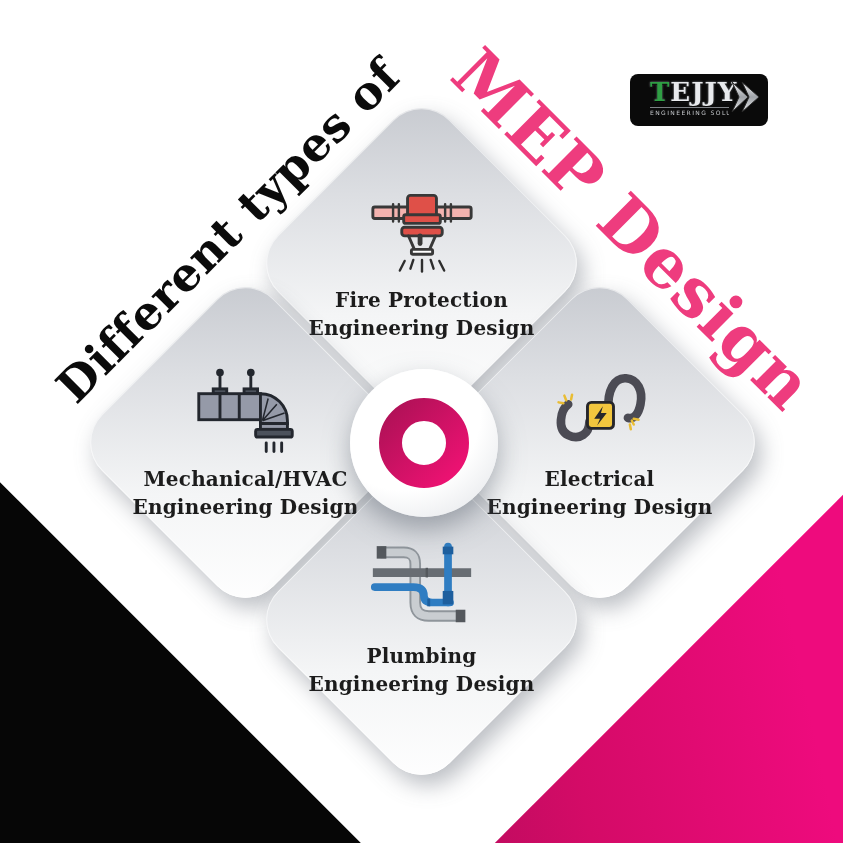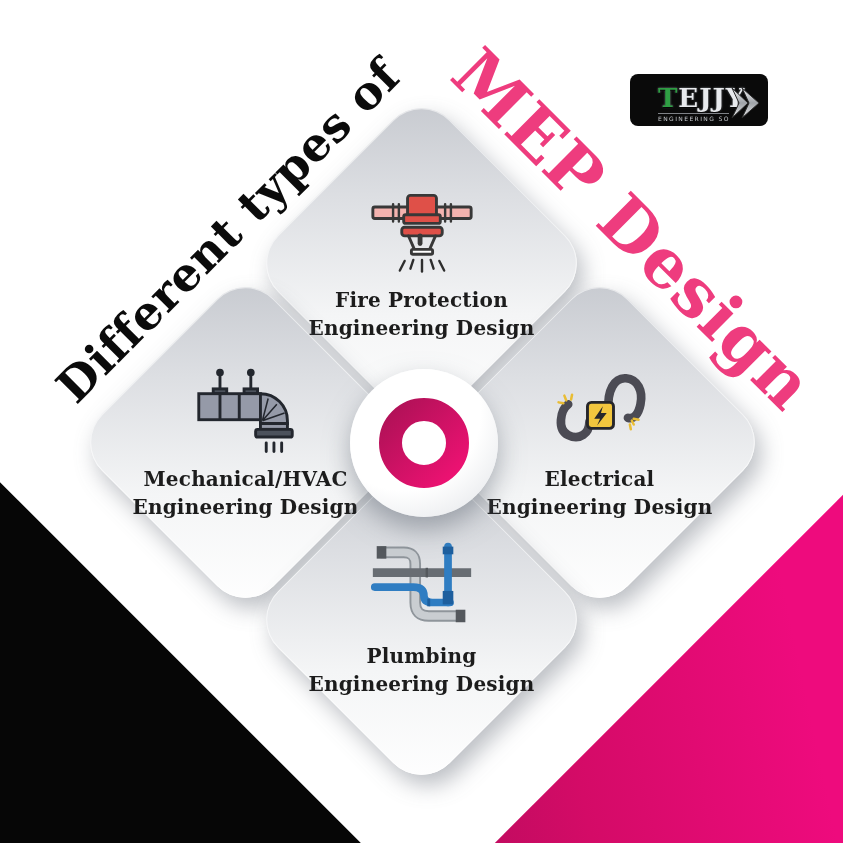--- a/index.html
+++ b/index.html
@@ -53,21 +53,21 @@
     font-size:46px;font-weight:700;color:#0b0b0b;white-space:nowrap;z-index:7;letter-spacing:.5px;
   }
   .title-highlight{
     position:absolute;left:633px;top:229px;transform:translate(-50%,-50%) rotate(45deg);
     font-size:68px;font-weight:700;color:#ee3c7e;white-space:nowrap;z-index:7;letter-spacing:1px;
   }
   
   .logo{
     position:absolute;left:630px;top:74px;width:138px;height:52px;z-index:8;
     background:#0a0a0a;border-radius:8px;box-sizing:border-box;
-    display:flex;align-items:flex-end;padding:4px 7px 4px 28px;
+    display:flex;align-items:flex-start;padding:4px 7px 4px 20px;
   }
   .logo-text-col{display:flex;flex-direction:column;min-width:0;}
   .logo-brand{
     font-weight:700;font-size:26px;line-height:28px;letter-spacing:1px;
     color:#e8eaed;text-shadow:0 1px 1px #000, 0 0 2px #9aa0a6;
   }
   .logo-brand .green{color:#2f9e44;}
   .logo-tagline{
     margin-top:1px;border-top:1px solid #7e8186;padding-top:1px;
     font-family:"DejaVu Sans","Liberation Sans",sans-serif;

